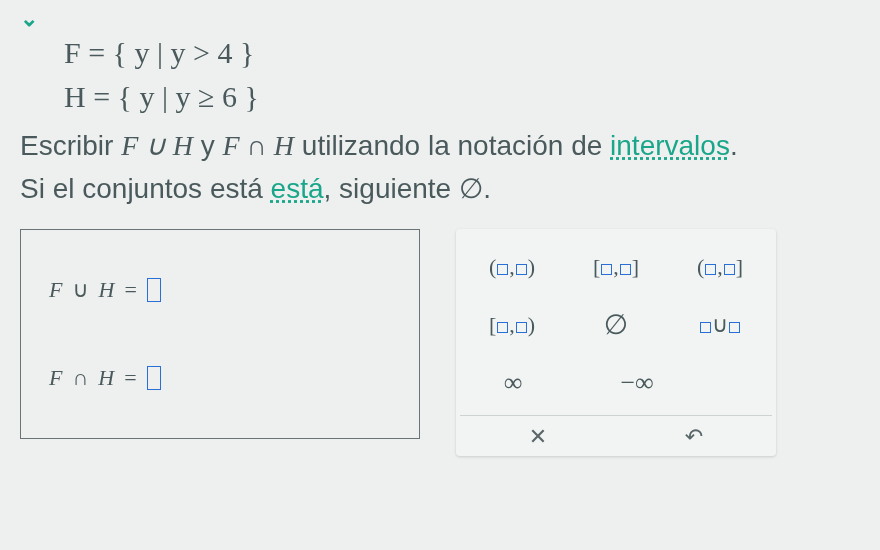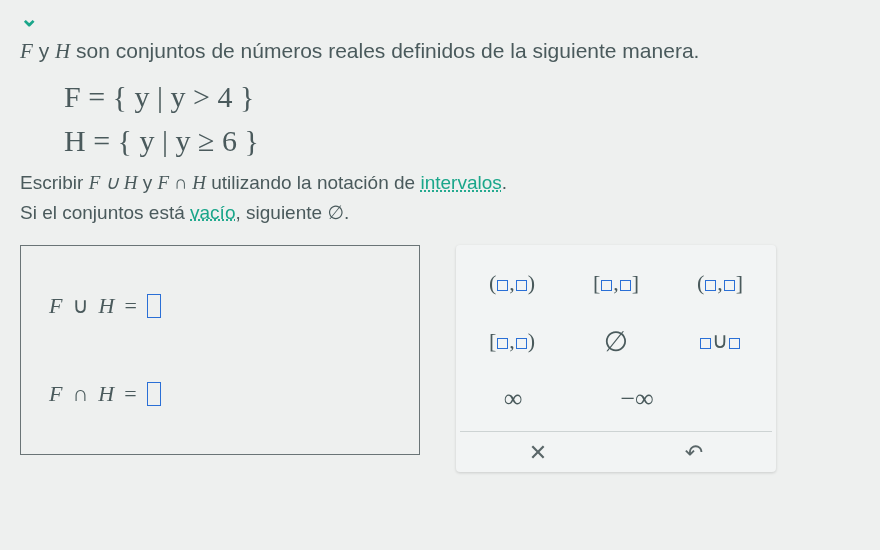--- a/index.html
+++ b/index.html
@@ -11,21 +11,21 @@
     height: 550px;
     overflow: hidden;
     color: #4a5a5c;
     position: relative;
   }
   .page { padding: 6px 20px 0 20px; }
   .chevron { color: #1aa68a; font-size: 22px; font-weight: bold; margin-bottom: 4px; }
   .prompt { font-size: 21px; line-height: 1.45; margin-bottom: 14px; }
   .mathvar { font-style: italic; font-family: 'Times New Roman', serif; }
   .indent { margin-left: 44px; margin-bottom: 10px; font-size: 30px; font-family: 'Times New Roman', serif; }
-  .instr { font-size: 19px; line-height: 1.55; margin-bottom: 18px; }
+  .instr { font-size: 28px; line-height: 1.55; margin-bottom: 18px; }
   .link { color: #1aa68a; text-decoration: underline dotted; cursor: pointer; }
   .emptyset { font-family: 'Times New Roman', serif; }
   .work-area { display: flex; gap: 36px; align-items: flex-start; }
   .answer-box {
     border: 1px solid #6a7476;
     width: 400px;
     height: 210px;
     display: flex;
     flex-direction: column;
     justify-content: space-around;
@@ -87,30 +87,27 @@
     margin: 0 1px;
     vertical-align: -1px;
   }
 </style>
 </head>
 <body>
 
 <div class="page">
   <div class="chevron">⌄</div>
 
-  <div class="prompt">
-    <span class="mathvar">F</span><span> y </span><span class="mathvar">H</span><span> son conjuntos de números reales definidos de la siguiente manera.</span>
-  </div>
 
   <div class="indent">F = { y | y &gt; 4 }</div>
   <div class="indent">H = { y | y ≥ 6 }</div>
 
   <div class="instr">
     <span>Escribir </span><span class="mathvar">F ∪ H</span><span> y </span><span class="mathvar">F ∩ H</span><span> utilizando la notación de </span><span class="link">intervalos</span><span>.</span><br>
-    <span>Si el conjuntos está </span><span class="link">vacío</span><span>, siguiente </span><span class="emptyset">∅</span><span>.</span>
+    <span>Si el conjuntos está </span><span class="link">está</span><span>, siguiente </span><span class="emptyset">∅</span><span>.</span>
   </div>
 
   <div class="work-area">
     <div class="answer-box">
       <div class="answer-row">
         <span>F</span>
         <span class="op">∪</span>
         <span>H</span>
         <span class="op">=</span>
         <span class="blank"></span>

